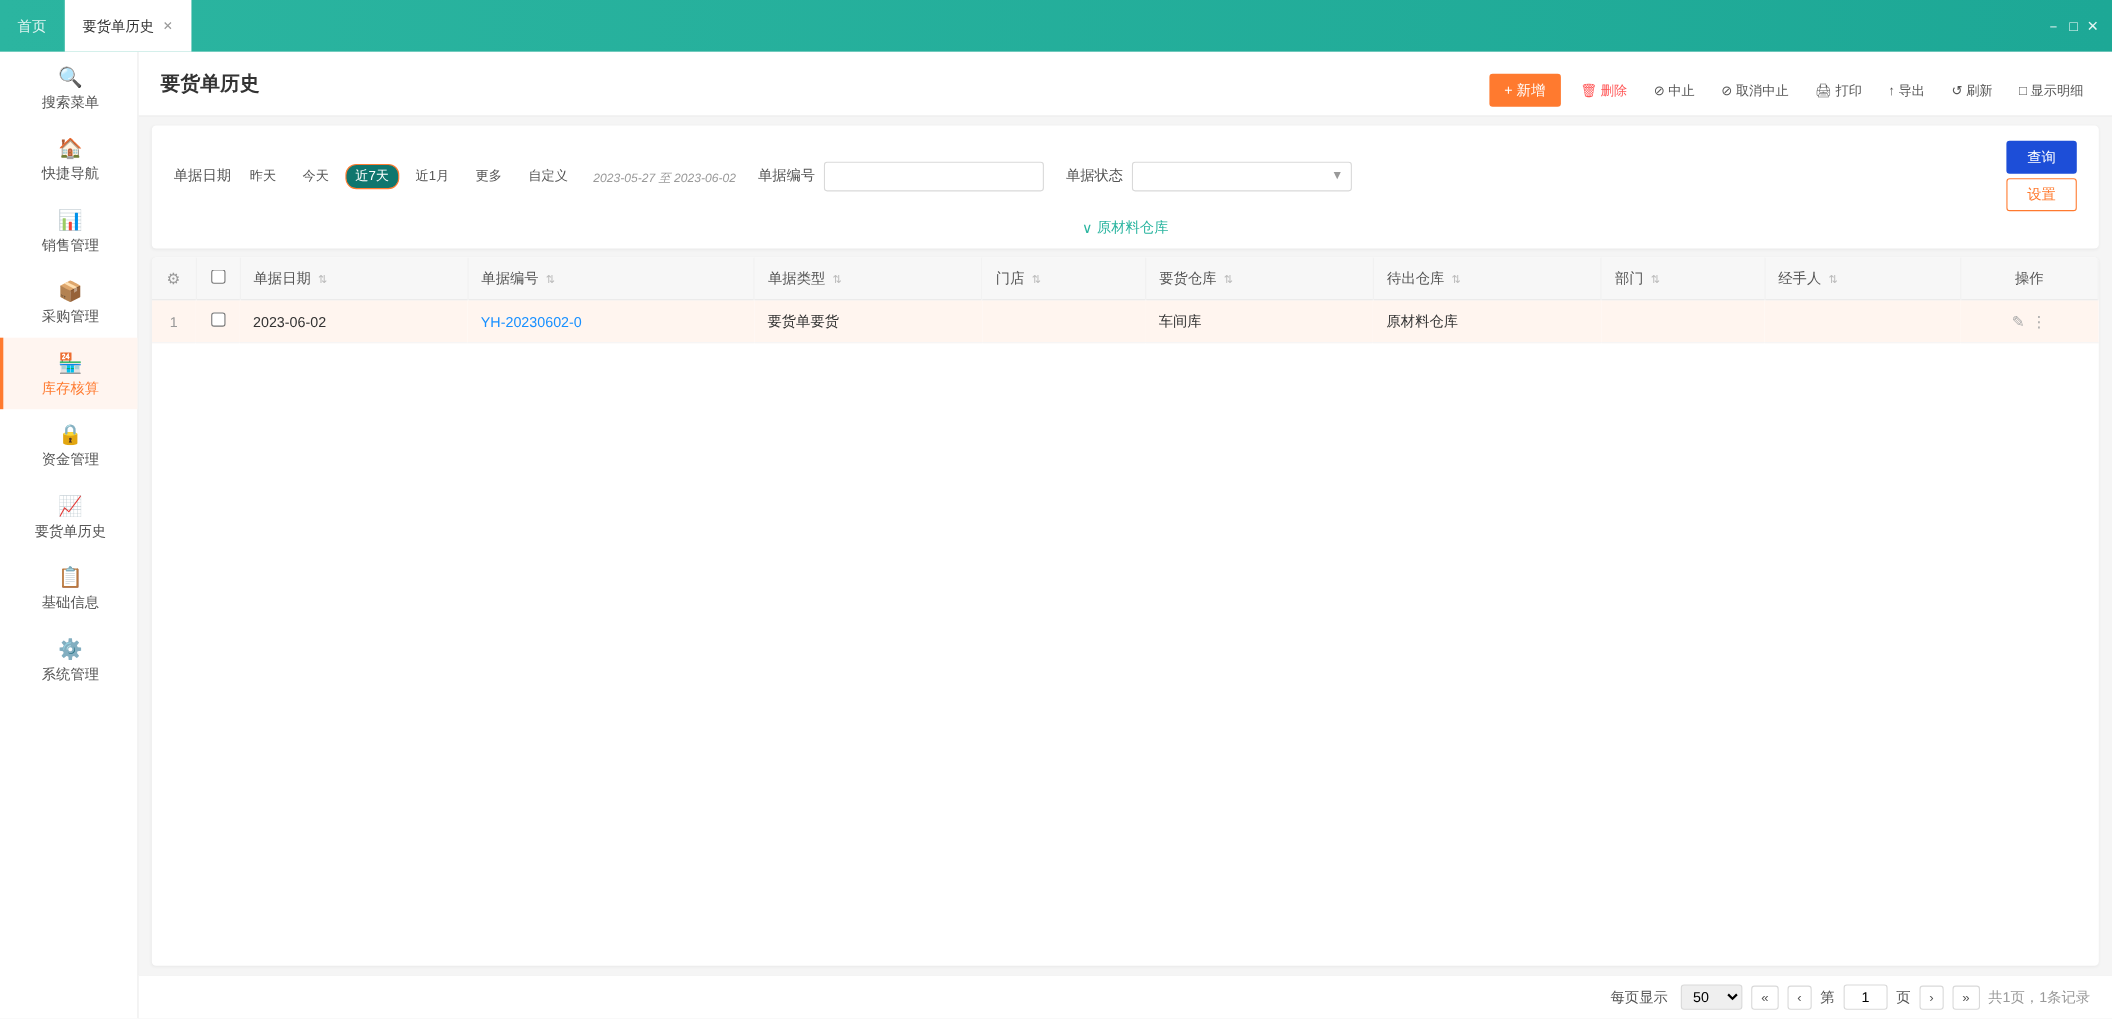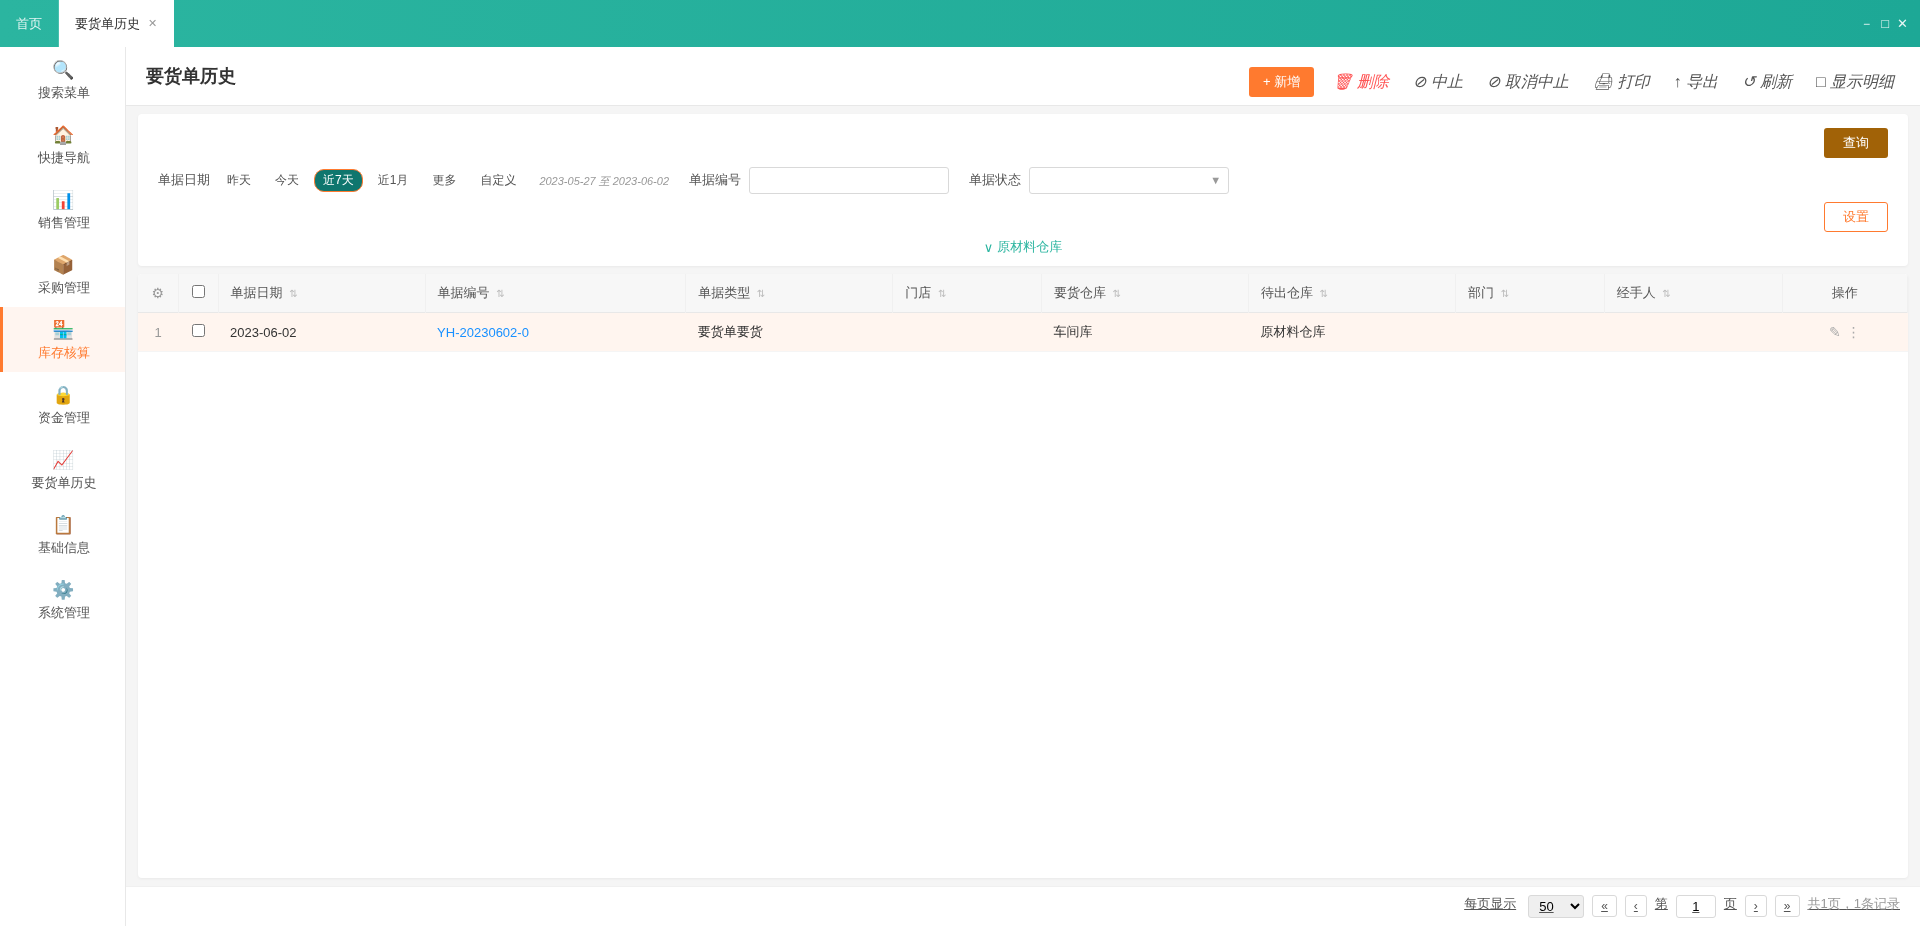--- a/index.html
+++ b/index.html
@@ -114,24 +114,23 @@
       justify-content: flex-end;
       padding: 8px 0;
       gap: 12px;
     }
     .toolbar-btn {
       display: flex;
       align-items: center;
       gap: 4px;
       color: #555;
       cursor: pointer;
-      font-size: 16px;
+      font-size: 12px;
       padding: 4px 6px;
       border-radius: 3px;
-      font-style: italic;
     }
     .toolbar-btn.danger { color: #f55; }
     .btn-new {
       background: #ff7a2f;
       color: white;
       border: none;
       padding: 6px 14px;
       border-radius: 3px;
       cursor: pointer;
       font-size: 13px;
@@ -210,37 +209,36 @@
       cursor: pointer;
     }
     .select-arrow {
       position: absolute;
       right: 8px;
       color: #999;
       pointer-events: none;
       font-size: 11px;
     }
     .query-btn {
-      background: #a16207;
+      background: #1d4ed8;
       color: white;
       border: none;
       padding: 6px 18px;
       border-radius: 3px;
       cursor: pointer;
       font-size: 13px;
     }
     .settings-btn {
       background: white;
       color: #ff7a2f;
       border: 1px solid #ff7a2f;
       padding: 5px 18px;
       border-radius: 3px;
       cursor: pointer;
       font-size: 13px;
-      margin-top: 40px;
     }
     .expand-more {
       display: flex;
       align-items: center;
       justify-content: center;
       gap: 4px;
       padding: 6px 0 0;
       color: #2bb5a0;
       cursor: pointer;
       font-size: 12px;
@@ -298,27 +296,26 @@
       border-top: 1px solid #e8e8e8;
       font-size: 13px;
       color: #555;
     }
 
     
     .pagination-bar {
       background: white;
       padding: 8px 20px;
       display: flex;
-      align-items: flex-start;
+      align-items: center;
       justify-content: flex-end;
       gap: 8px;
       border-top: 1px solid #f0f0f0;
       font-size: 13px;
       color: #555;
-      text-decoration: underline;
     }
     .page-size-label { margin-right: 4px; }
     .page-size-select {
       border: 1px solid #d9d9d9;
       border-radius: 3px;
       padding: 2px 6px;
       font-size: 13px;
       outline: none;
     }
     .page-nav-btn {

